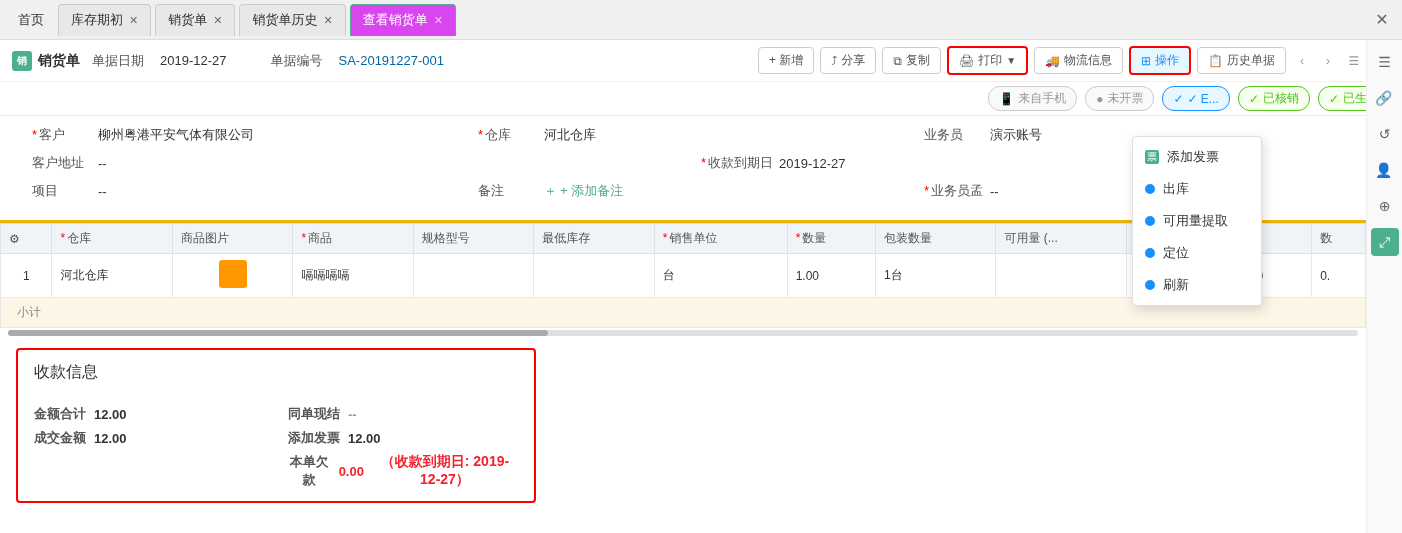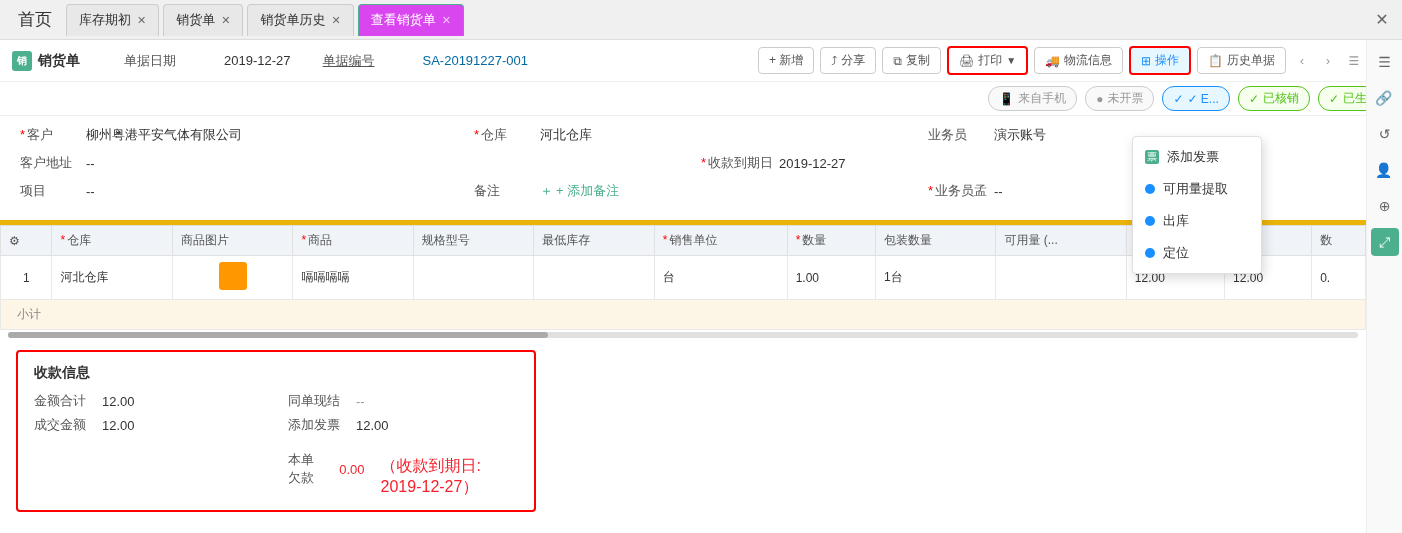--- a/index.html
+++ b/index.html
@@ -10,50 +10,50 @@
       display: flex; align-items: center; background: #f0f0f0; border-bottom: 1px solid #ddd;
       height: 40px; padding: 0 8px; gap: 4px;
     }
     .tab {
       display: flex; align-items: center; padding: 0 12px; height: 32px; border-radius: 4px 4px 0 0;
       cursor: pointer; font-size: 13px; gap: 6px; background: #e8e8e8; border: 1px solid #ccc;
       border-bottom: none;
     }
     .tab.active { background: #d946ef; color: #fff; border-color: #4caf8e; }
     .tab-close { font-size: 11px; opacity: 0.7; cursor: pointer; }
-    .tab-home { background: none; border: none; cursor: pointer; font-size: 17px; padding: 0 10px; }
+    .tab-home { background: none; border: none; cursor: pointer; font-size: 13px; padding: 0 10px; }
     .tab-bar-right { margin-left: auto; display: flex; align-items: center; }
     .close-btn { width: 24px; height: 24px; display: flex; align-items: center; justify-content: center; cursor: pointer; font-size: 16px; color: #666; }
 
     
     .main-content { background: #fff; height: calc(533px - 40px); overflow: hidden; position: relative; }
     .doc-title { display: flex; align-items: center; gap: 6px; font-weight: bold; font-size: 14px; color: #333; }
     .doc-icon { width: 20px; height: 20px; background: #4caf8e; border-radius: 3px; display: flex; align-items: center; justify-content: center; color: #fff; font-size: 10px; }
     .doc-meta { display: flex; align-items: center; gap: 16px; color: #555; font-size: 13px; }
-    .doc-meta span { display: flex; align-items: center; gap: 4px; margin-left: 32px; }
+    .doc-meta span { display: flex; align-items: center; gap: 4px; }
     .toolbar-btn {
       display: flex; align-items: center; gap: 4px; padding: 4px 10px; border-radius: 4px;
       border: 1px solid #ccc; background: #fff; cursor: pointer; font-size: 12px; color: #555;
     }
     .status-btn {
       display: flex; align-items: center; gap: 4px; padding: 3px 10px; border-radius: 12px;
       border: 1px solid; cursor: pointer; font-size: 12px;
     }
     .status-btn.grey { border-color: #ccc; color: #999; background: #f9f9f9; }
     .status-btn.blue { border-color: #1890ff; color: #1890ff; background: #e6f7ff; }
     .status-btn.green-sold { border-color: #52c41a; color: #52c41a; background: #f6ffed; }
     .status-btn.green-effect { border-color: #52c41a; color: #52c41a; background: #f6ffed; }
 
     
     .header-area { background: #fff; border-bottom: 1px solid #eee; }
     .header-row1 { display: flex; align-items: center; padding: 6px 12px; gap: 12px; }
     .header-row2 { display: flex; align-items: center; justify-content: space-between; padding: 4px 12px; border-top: 1px solid #f0f0f0; }
 
     
-    .form-area { padding: 10px 20px; background: #fff; border-bottom: 5px solid #eab308; }
+    .form-area { padding: 10px 32px; background: #fff; border-bottom: 3px solid #eab308; }
     .form-row { display: flex; align-items: center; gap: 0; margin-bottom: 10px; }
     .form-field { display: flex; align-items: center; gap: 6px; flex: 1; }
     .form-label { color: #555; font-size: 13px; white-space: nowrap; min-width: 60px; }
     .form-label.required::before { content: '*'; color: red; margin-right: 2px; }
     .form-value { color: #333; font-size: 13px; }
     .form-note { color: #4caf8e; cursor: pointer; display: flex; align-items: center; gap: 3px; }
 
     
     .table-area { overflow-x: auto; }
     .data-table { width: 100%; border-collapse: collapse; font-size: 12px; }
@@ -64,23 +64,23 @@
     .data-table th.required::before { content: '*'; color: red; margin-right: 2px; }
     .data-table td { border: 1px solid #e8e8e8; padding: 6px 8px; background: #fff; }
     .product-img { width: 28px; height: 28px; background: #ff9800; border-radius: 3px; display: inline-block; }
     .subtotal-row td { background: #fdf5e6; font-size: 12px; color: #888; }
 
     
     .payment-box {
       border: 2px solid red; border-radius: 4px; padding: 12px 16px; margin: 10px 16px;
       background: #fff; width: 520px;
     }
-    .payment-title { font-weight: bold; font-size: 14px; margin-bottom: 10px; }
+    .payment-title { font-weight: normal; font-size: 16px; margin-bottom: 22px; }
     .payment-grid { display: grid; grid-template-columns: 1fr 1fr; gap: 6px 24px; }
-    .payment-item { display: flex; align-items: center; gap: 16px; font-size: 13px; }
+    .payment-item { display: flex; align-items: center; gap: 8px; font-size: 13px; font-weight: bold; }
     .payment-item .label { color: #555; }
     .payment-item .value { color: #333; }
     .payment-item .value.red { color: #f5222d; }
     .payment-item .value.grey { color: #999; }
 
     
     .right-sidebar {
       position: absolute; right: 0; top: 0; bottom: 0; width: 36px;
       background: #f9f9f9; border-left: 1px solid #eee;
       display: flex; flex-direction: column; align-items: center; padding: 8px 0; gap: 8px;
@@ -152,21 +152,21 @@
   <div class="header-area">
 
     <div class="header-row1">
       <div class="doc-title">
         <div class="doc-icon">销</div>
         <span>销货单</span>
       </div>
       <div class="doc-meta">
         <span>单据日期</span>
         <span style="color:#333;font-weight:500;">2019-12-27</span>
-        <span style="margin-left:16px;text-decoration:underline;">单据编号</span>
+        <span style="margin-left:28px;">单据编号</span>
         <span style="color:#0369a1;font-weight:500;">SA-20191227-001</span>
       </div>
 
       <div style="margin-left:auto; display:flex; align-items:center; gap:6px;">
         <button class="toolbar-btn">+ 新增</button>
         <button class="toolbar-btn">
           <span>⤴</span>
           <span>分享</span>
         </button>
         <button class="toolbar-btn">
@@ -327,44 +327,48 @@
         <span class="value grey">--</span>
       </div>
       <div class="payment-item">
         <span class="label">成交金额</span>
         <span class="value">12.00</span>
       </div>
       <div class="payment-item">
         <span class="label">添加发票</span>
         <span class="value">12.00</span>
       </div>
-      <div class="payment-item" style="grid-column: 2;">
+      <div class="payment-item" style="grid-column: 2; text-align: center;">
         <span class="label">本单欠款</span>
         <span class="value red">0.00</span>
-        <span class="value red" style="font-size:16px;margin-top:16px;">（收款到期日: 2019-12-27）</span>
+        <span class="value red" style="font-size:14px;">（收款到期日: 2019-12-27）</span>
       </div>
     </div>
   </div>
 
   <div class="dropdown-menu">
     <div class="dropdown-item">
       <div class="dropdown-icon teal">票</div>
       <span>添加发票</span>
     </div>
     <div class="dropdown-item">
       <div class="dropdown-dot"></div>
+      <span>出库</span>
+    </div>
+    <div class="dropdown-item">
+      <div class="dropdown-dot"></div>
       <span>可用量提取</span>
-    </div>
-    <div class="dropdown-item">
-      <div class="dropdown-dot"></div>
-      <span>出库</span>
     </div>
     <div class="dropdown-item">
       <div class="dropdown-dot"></div>
       <span>定位</span>
+    </div>
+    <div class="dropdown-item">
+      <div class="dropdown-dot"></div>
+      <span>刷新</span>
     </div>
   </div>
 
   <div class="right-sidebar">
     <div class="sidebar-icon">☰</div>
     <div class="sidebar-icon">🔗</div>
     <div class="sidebar-icon">↺</div>
     <div class="sidebar-icon">👤</div>
     <div class="sidebar-icon">⊕</div>
     <div class="sidebar-icon green">⤢</div>

